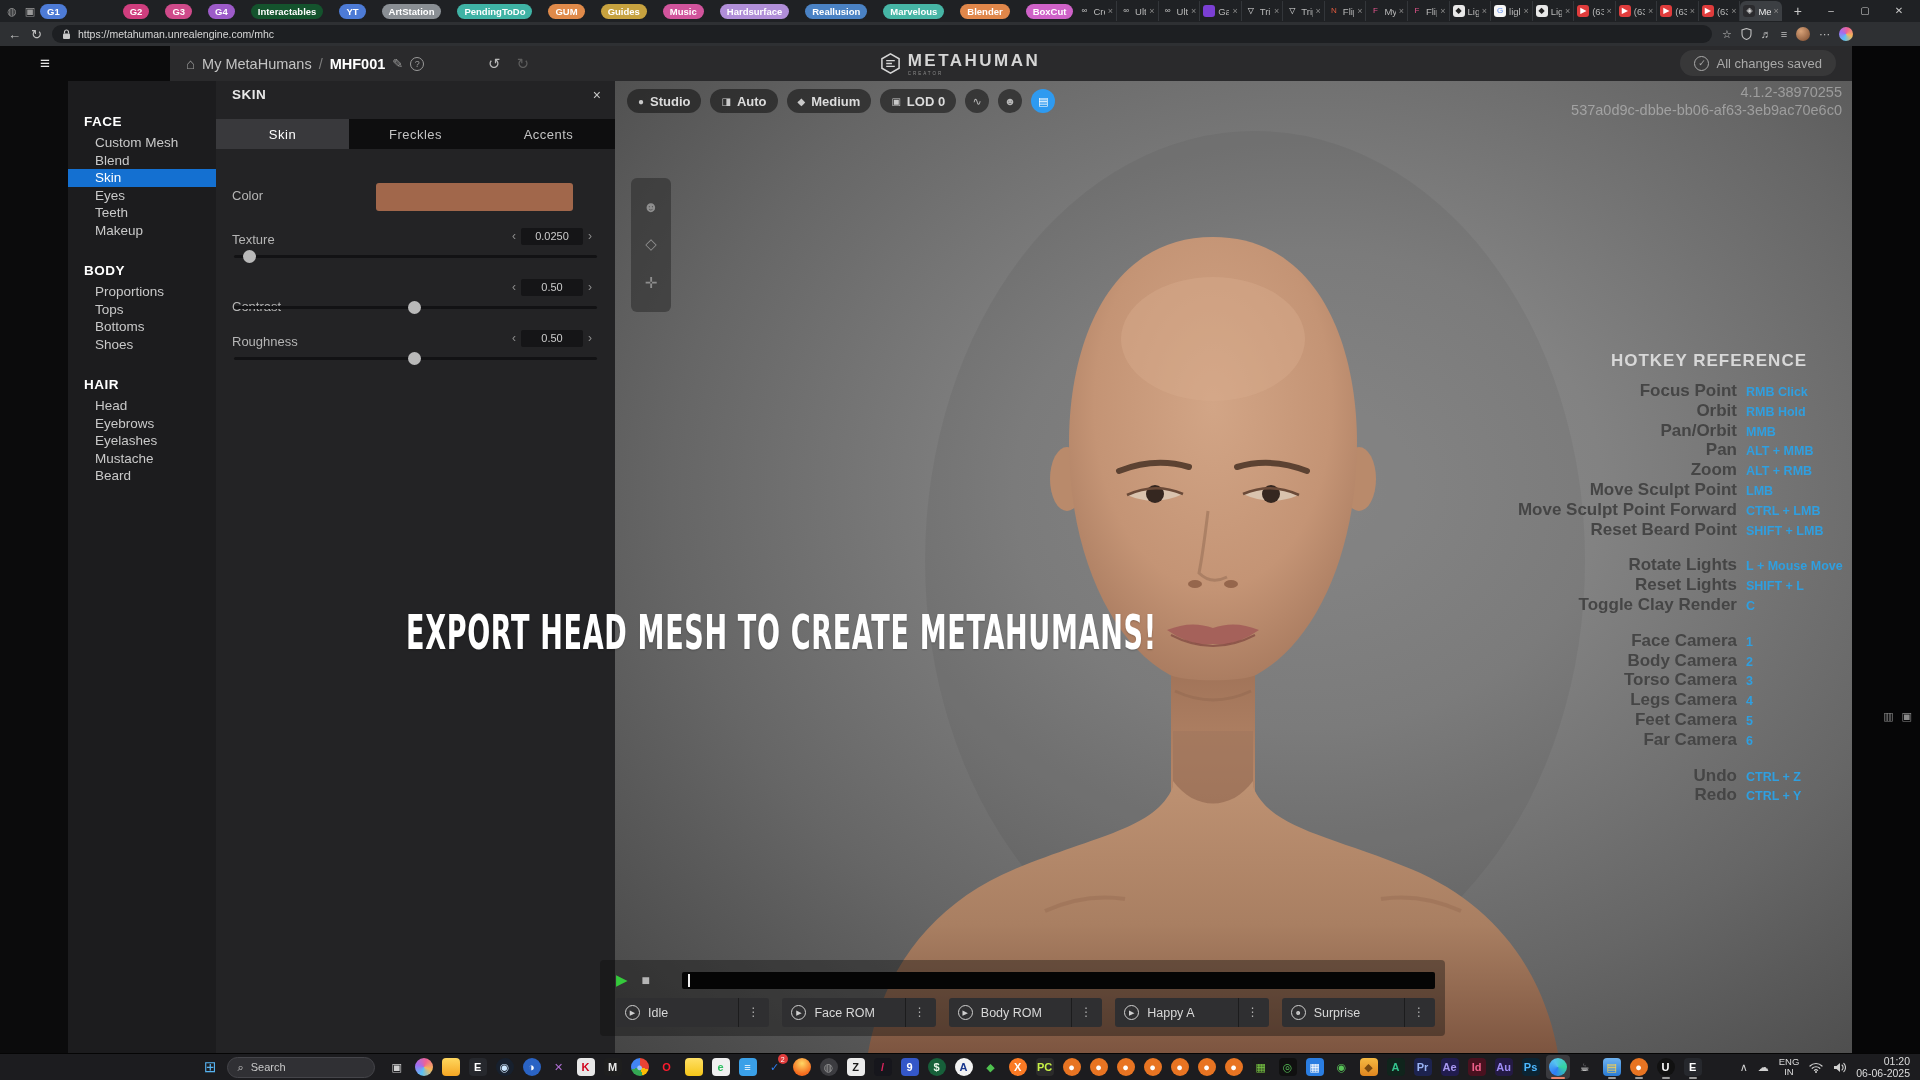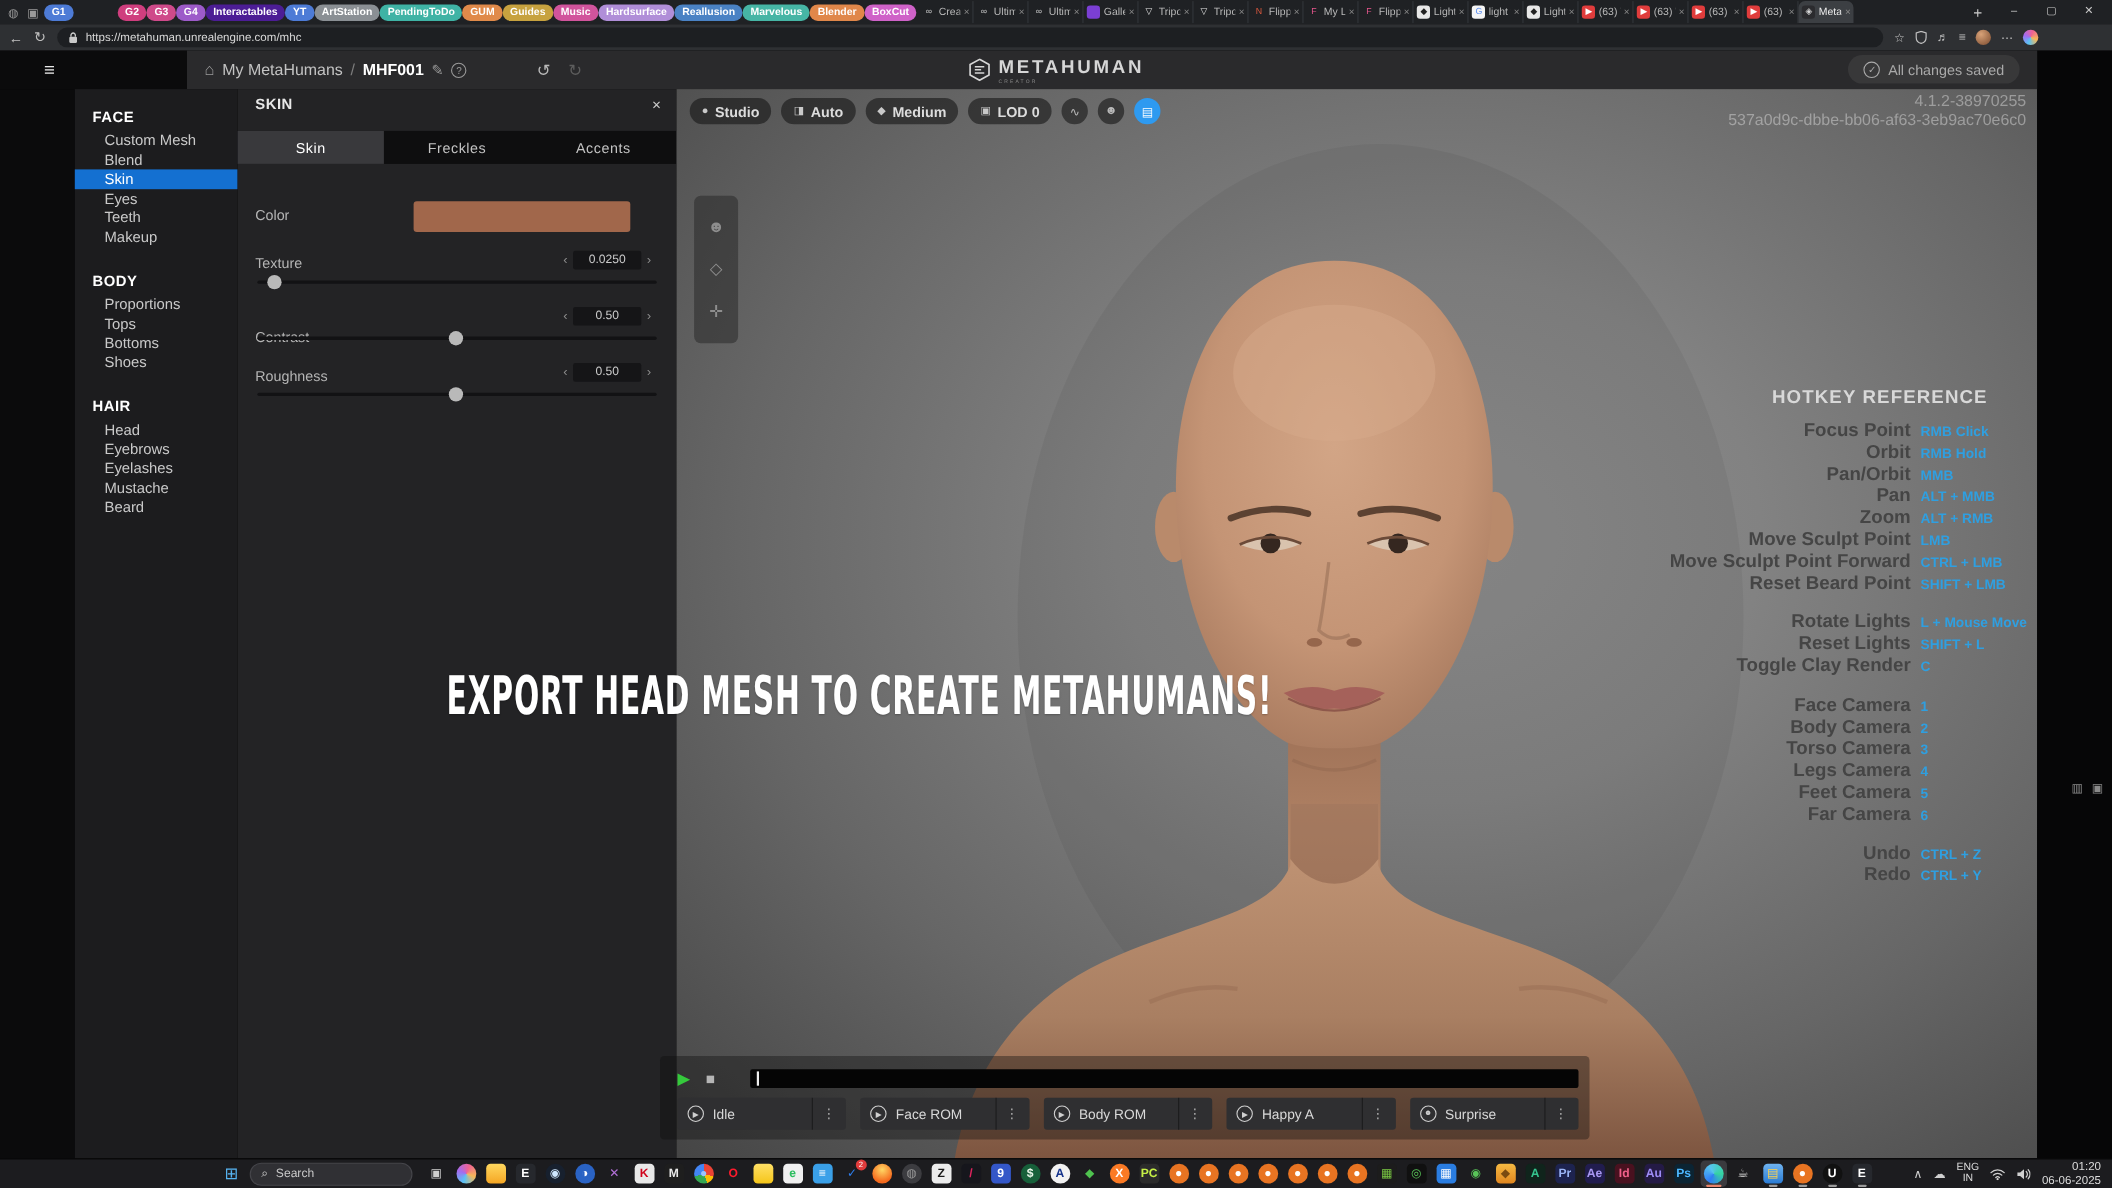--- a/index.html
+++ b/index.html
@@ -52,21 +52,21 @@
     align-items:center; justify-content:center; gap:7px; pointer-events:none; }
   #logo .wordmark { color:#d6d6d6; font-size:17px; font-weight:bold; letter-spacing:2.5px; }
   #savedpill { position:absolute; right:84px; top:4px; height:26px; border-radius:13px;
     background:rgba(130,130,130,.16); display:flex; align-items:center; gap:7px; padding:0 14px;
     color:#a9a9a9; font-size:13px; }
   .chk-circle { width:15px; height:15px; border:1.5px solid #a9a9a9; border-radius:50%;
     font-size:9px; display:flex; align-items:center; justify-content:center; }
   
   #leftrail { position:absolute; left:0; top:81px; width:68px; height:972px; background:#0b0b0c; }
   #sidebar { position:absolute; left:68px; top:81px; width:148px; height:972px; background:#1c1c1e;
-    padding-top:17px; }
+    padding-top:32px; }
   .side-section { margin-bottom:23px; }
   .side-title { padding-left:16px; font-size:13.5px; font-weight:bold; color:#fff;
     letter-spacing:.5px; margin-bottom:4px; line-height:17px; }
   .side-item { padding:1px 0 1px 27px; font-size:13.5px; color:#c9c9c9; line-height:15.5px; }
   .side-item[data-sel="true"] { background:#1470d1; color:#fff; }
   
   #panel { position:absolute; left:216px; top:81px; width:399px; height:972px; background:#232325; }
   #panel-header { height:27px; display:flex; align-items:center; justify-content:space-between;
     padding:0 14px 0 16px; }
   #panel-title { font-size:13.5px; font-weight:bold; color:#e8e8e8; letter-spacing:.5px; }
@@ -159,31 +159,31 @@
   #tray .tr-ic { font-size:11px; color:#d0d0d0; }
   #lang { font-size:9.5px; line-height:10px; text-align:center; }
   #clock { text-align:right; font-size:10.5px; line-height:12px; }
 </style>
 </head>
 <body>
 
 <div id="tabstrip">
   <span class="edge-ic">◍</span>
   <span class="edge-ic">▣</span>
-  <div style="display:flex;gap:0;align-items:center;">
+  <div style="display:flex;gap:16px;align-items:center;">
 
       <span class="chip" style="background: rgb(77, 123, 214);">G1</span>
 
       <span class="chip" style="background: rgb(207, 62, 126); margin-left: 40px;">G2</span>
 
       <span class="chip" style="background: rgb(207, 74, 138);">G3</span>
 
       <span class="chip" style="background: rgb(157, 91, 201);">G4</span>
 
-      <span class="chip" style="background: #4c1d95;">Interactables</span>
+      <span class="chip" style="background: #14532d;">Interactables</span>
 
       <span class="chip" style="background: rgb(77, 123, 214);">YT</span>
 
       <span class="chip" style="background: rgb(138, 143, 148);">ArtStation</span>
 
       <span class="chip" style="background: rgb(63, 179, 165);">PendingToDo</span>
 
       <span class="chip" style="background: rgb(224, 138, 74);">GUM</span>
 
       <span class="chip" style="background: rgb(199, 162, 63);">Guides</span>

